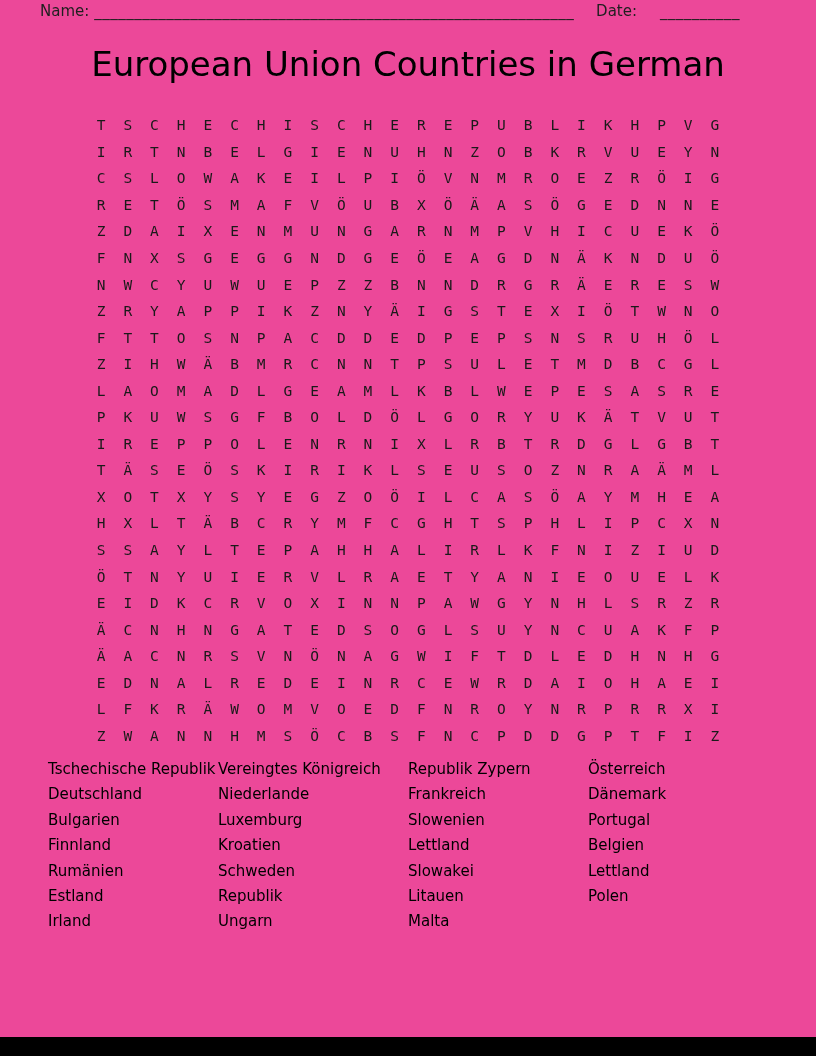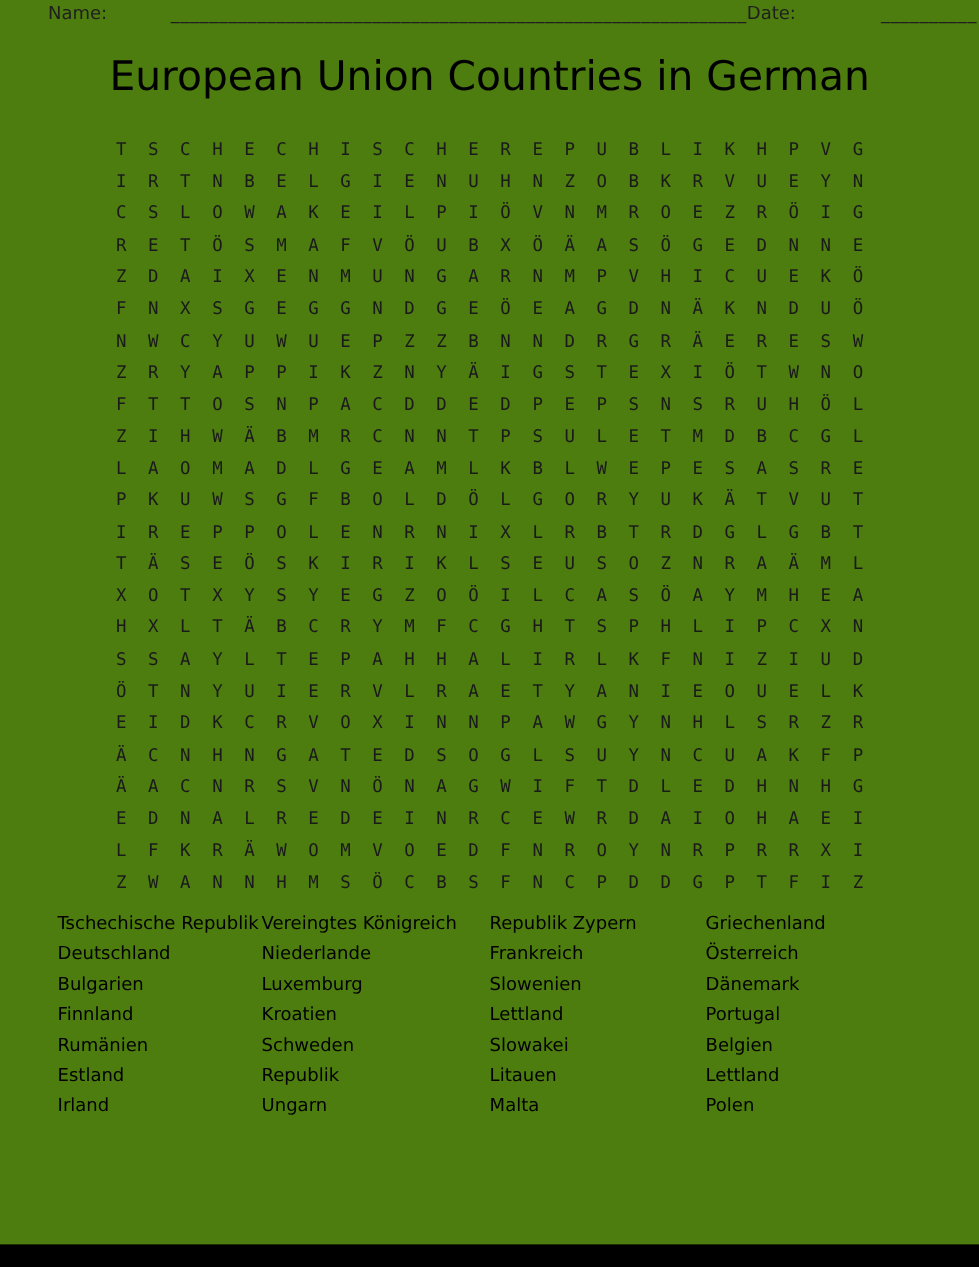--- a/index.html
+++ b/index.html
@@ -1,38 +1,38 @@
 <!DOCTYPE html>
 <html><head>
 <meta charset="utf-8">
 <style>
   html, body { margin: 0; padding: 0; background: #ffffff; }
   .page {
     position: relative;
     width: 816px;
     height: 1056px;
-    background: #4d7c0f;
+    background: #ec4899;
     font-family: "DejaVu Sans", sans-serif;
     color: #111111;
     overflow: hidden;
     margin: 0 auto;
   }
   .header {
     position: absolute;
     top: 2px;
     left: 40px;
     right: 76px;
     display: flex;
     align-items: baseline;
     font-size: 15px;
     color: #1f1f1f;
     white-space: nowrap;
   }
   .name-label { margin-right: 5px; }
-  .blank-line { letter-spacing: 0.5px; color: #1f1f1f; margin-left: 48px; }
+  .blank-line { letter-spacing: 0.5px; color: #1f1f1f; }
   .date-label { margin-left: auto; margin-right: 23px; }
   .title {
     position: absolute;
     top: 44px;
     left: 0;
     width: 100%;
     text-align: center;
     font-size: 34px;
     font-weight: 400;
     color: #000000;
@@ -695,21 +695,20 @@
       <div class="word-col">
         <div class="word-item">Republik Zypern</div>
         <div class="word-item">Frankreich</div>
         <div class="word-item">Slowenien</div>
         <div class="word-item">Lettland</div>
         <div class="word-item">Slowakei</div>
         <div class="word-item">Litauen</div>
         <div class="word-item">Malta</div>
       </div>
       <div class="word-col">
-        <div class="word-item">Griechenland</div>
         <div class="word-item">Österreich</div>
         <div class="word-item">Dänemark</div>
         <div class="word-item">Portugal</div>
         <div class="word-item">Belgien</div>
         <div class="word-item">Lettland</div>
         <div class="word-item">Polen</div>
       </div>
     </div>
 
   <div class="footer-bar"></div>

